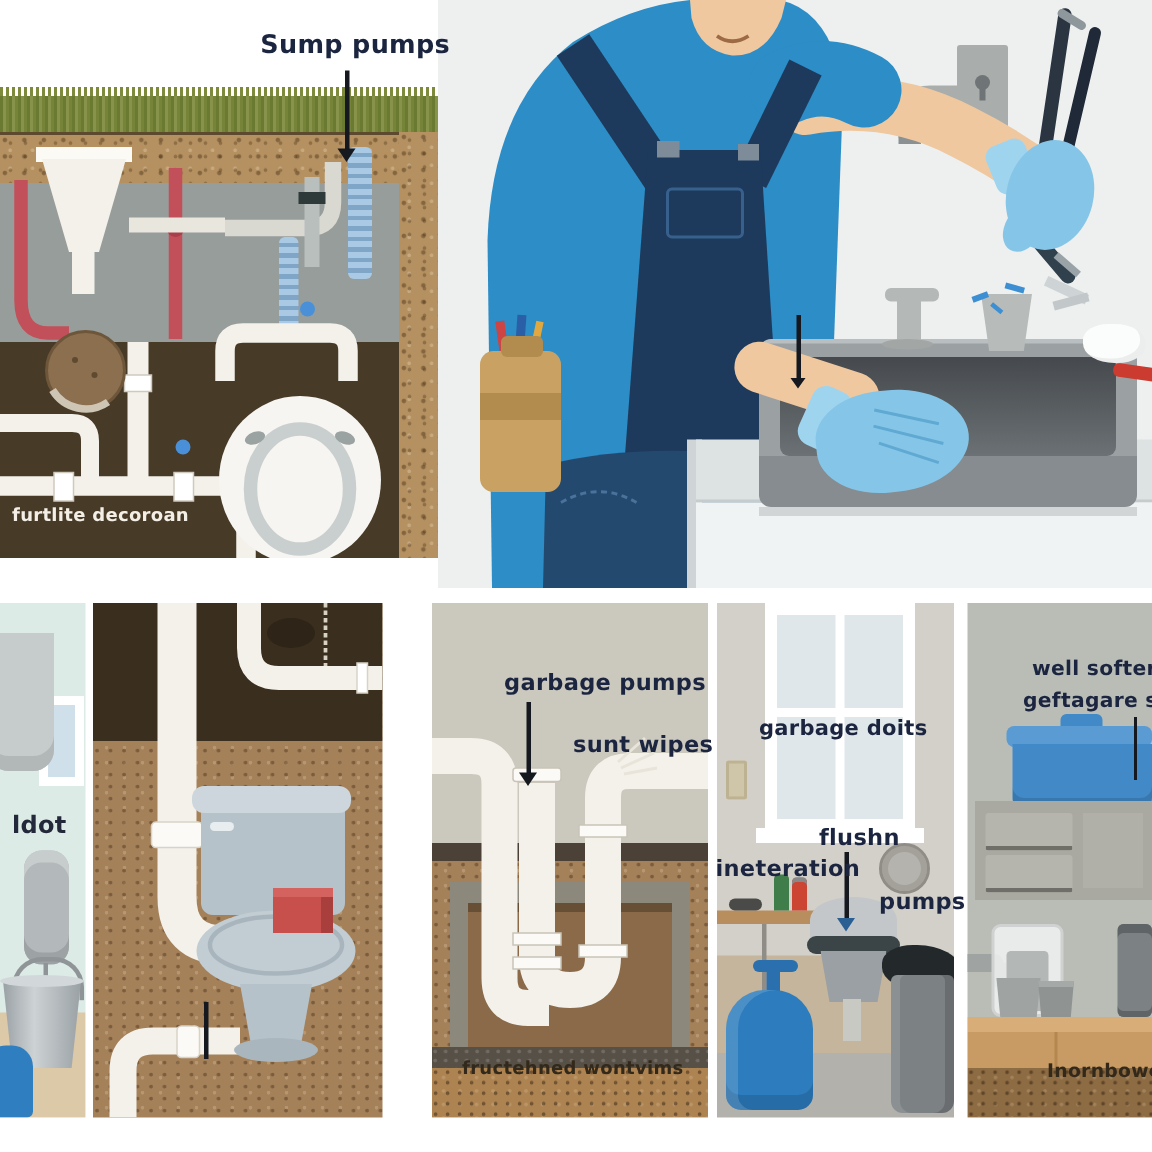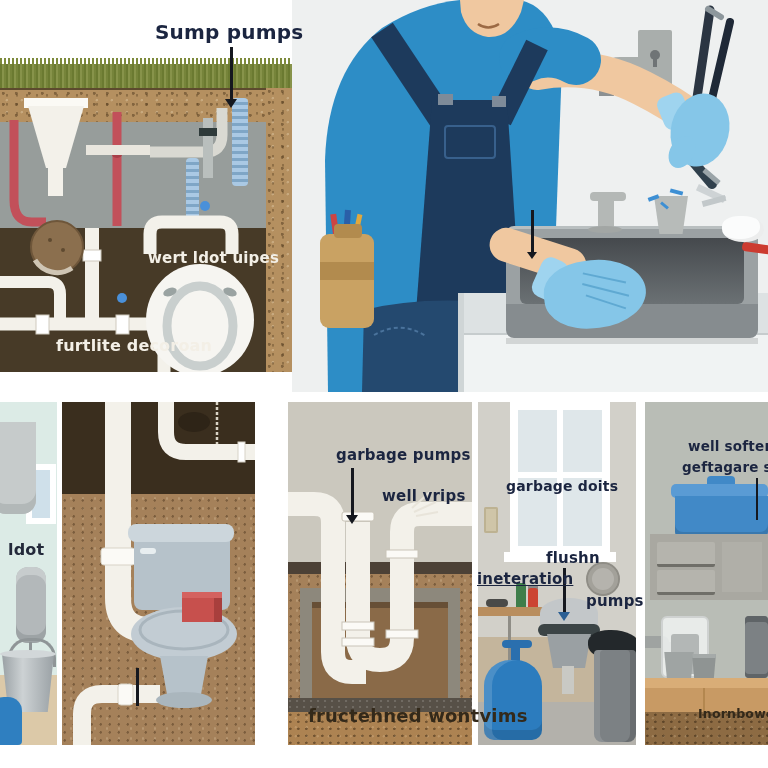--- a/index.html
+++ b/index.html
@@ -256,44 +256,43 @@
     <div class="abs" style="left:46px;top:252px;width:26px;height:24px;background:#8f9493;clip-path:polygon(4% 0,96% 0,88% 100%,12% 100%);box-shadow:inset 0 4px 0 #a5aaa9;"></div>
     <div class="abs" style="left:100px;top:214px;width:23px;height:62px;background:#7c8184;border-radius:4px;box-shadow:inset 0 6px 0 #5f6467, inset 0 -4px 0 #5f6467;"></div>
     <div class="abs" style="left:0;top:276px;width:123px;height:10px;background:#d9ad77;"></div>
     <div class="abs" style="left:0;top:286px;width:123px;height:24px;background:#c89a64;">
       <div class="abs" style="left:58px;top:0;width:2px;height:24px;background:#b3874f;"></div>
     </div>
     <div class="abs speckle-dkbrown" style="left:0;top:310px;width:123px;height:33px;"></div>
     <div class="pointer" style="left:111px;top:76px;width:2px;height:42px;"></div>
   </div>
 
-  <div class="lbl" style="left:155px;top:20px;width:145px;text-align:center;font-size:20px;">Sump pumps</div>
+  <div class="lbl" style="left:155px;top:20px;width:145px;text-align:right;font-size:17px;">Sump pumps</div>
   <div class="pointer" style="left:230px;top:47px;width:3px;height:53px;"></div>
   <div class="arrowhead-down" style="left:225px;top:99px;"></div>
 
-  <div class="lbl lbl-light" style="left:148px;top:249px;font-size:15px;">wert ldot uipes</div>
-  <div class="lbl lbl-light" style="left:8px;top:336px;font-size:16px;margin-left:48px;">furtlite decoroan</div>
+  <div class="lbl lbl-light" style="left:8px;top:336px;font-size:12px;">furtlite decoroan</div>
 
   <div class="pointer" style="left:531px;top:210px;width:2.5px;height:44px;"></div>
   <div class="arrowhead-down" style="left:527px;top:252px;border-left-width:5px;border-right-width:5px;border-top-width:7px;"></div>
 
   <div class="lbl" style="left:8px;top:540px;font-size:16px;color:#23293a;">ldot</div>
 
   <div class="pointer" style="left:136px;top:668px;width:3px;height:38px;"></div>
 
   <div class="lbl" style="left:336px;top:446px;font-size:15px;">garbage pumps</div>
   <div class="pointer" style="left:351px;top:468px;width:3px;height:48px;"></div>
   <div class="arrowhead-down" style="left:346px;top:515px;"></div>
-  <div class="lbl" style="left:382px;top:487px;font-size:15px;">well vrips</div>
-  <div class="lbl lbl-dark-brown" style="left:308px;top:705px;font-size:18px;text-align:right;">fructehned wontvims</div>
+  <div class="lbl" style="left:382px;top:487px;font-size:15px;">sunt wipes</div>
+  <div class="lbl lbl-dark-brown" style="left:308px;top:705px;font-size:12px;text-align:right;">fructehned wontvims</div>
 
   <div class="lbl" style="left:506px;top:478px;font-size:14px;">garbage doits</div>
   <div class="lbl" style="left:546px;top:549px;font-size:15px;">flushn</div>
   <div class="pointer" style="left:563px;top:568px;width:3px;height:46px;"></div>
   <div class="arrowhead-down" style="left:558px;top:612px;border-top-color:#2a5f94;"></div>
-  <div class="lbl" style="left:477px;top:570px;font-size:15px;text-decoration:underline;">ineteration</div>
+  <div class="lbl" style="left:477px;top:570px;font-size:15px;">ineteration</div>
   <div class="lbl" style="left:586px;top:592px;font-size:15px;">pumps</div>
 
   <div class="lbl" style="left:688px;top:438px;font-size:13.5px;">well softers'</div>
   <div class="lbl" style="left:682px;top:459px;font-size:13.5px;">geftagare se</div>
   <div class="lbl lbl-dark-brown" style="left:698px;top:706px;font-size:12.5px;">Inornbowes</div>
 
 </div>
 
 </body></html>

